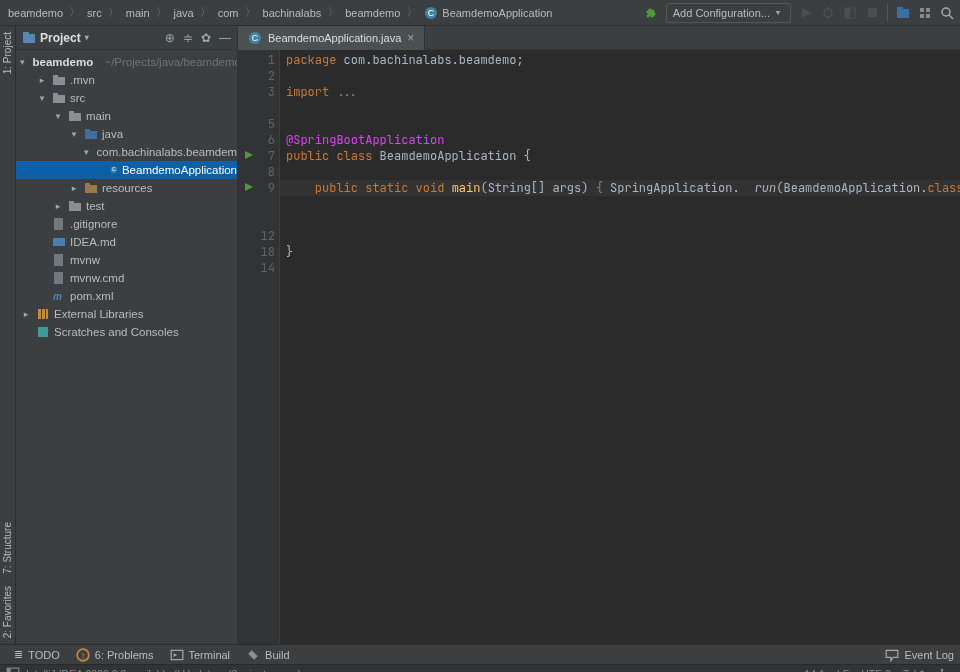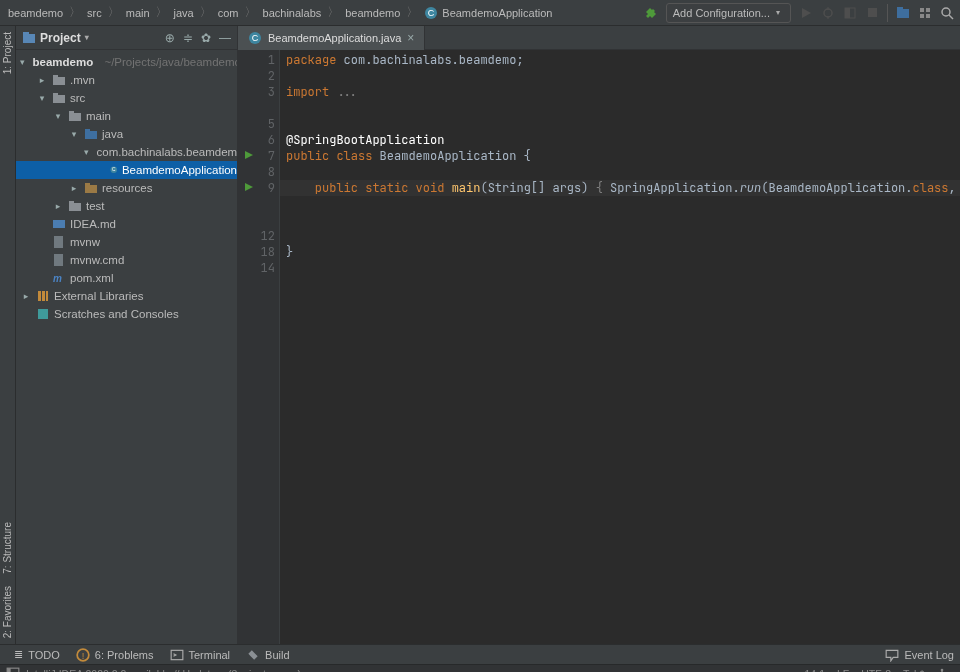--- a/index.html
+++ b/index.html
@@ -47,25 +47,25 @@
   .tab .close{ color:#9aa; font-size:12px;}
   .code-area { flex:1; display:flex; position:relative; font-family: "JetBrains Mono","Consolas",monospace; font-size:12px;}
   .gutter { width:42px; background:#313335; border-right:1px solid #3b3f41; color:#606366; text-align:right; padding-top:2px;}
   .gutter .ln { height:16px; padding-right:4px; position:relative; display:flex; justify-content:flex-end; align-items:center; gap:4px;}
   .gutter .runmark{position:absolute; right:26px; top:3px;}
   .gutter .runmark svg{width:8px;height:8px;}
   .code { flex:1; padding-top:2px;}
   .line { height:16px; white-space:pre; color:#a9b7c6; padding-left:6px;}
   .kw{color:#cc7832;}
   .pkg{color:#a9b7c6;}
-  .ann{color:#ffffff;}
+  .ann{color:#d946ef;}
   .cls{color:#a9b7c6; font-weight:normal;}
   .fn{color:#ffc66d;}
   .dim{color:#808080;}
-  .ital{font-style:italic;}
+  .ital{font-style:italic;margin-left:15px;}
   .hlrow{background:#323232;}
 
   
   .bottom { height:20px; background:#3b3f41; border-top:1px solid #2b2d2e; display:flex; align-items:center; padding:0 6px; color:#bbb; font-size:11px;}
   .bottom .btab{ display:flex; align-items:center; gap:5px; padding:0 8px; color:#bbb;}
   .bottom .bspacer{flex:1;}
   .bottom .evlog{display:flex;align-items:center;gap:5px;justify-content:center;}
 
   
   .status { height:18px; background:#313335; border-top:1px solid #27292a; display:flex; align-items:center; padding:0 6px; color:#888; font-size:10.5px;}
@@ -293,20 +293,29 @@
         </div>
       <div class="node" style="padding-left:36px;">
           <span class="arrow">▸</span>
           <span class="iconbox">
             <svg viewBox="0 0 14 14">
               <rect x="1" y="4" width="12" height="8" fill="#8a8f94"></rect>
               <rect x="1" y="2" width="5" height="3" fill="#8a8f94"></rect>
             </svg>
           </span>
           <span>test</span>
+        </div>
+      <div class="node" style="padding-left:20px;">
+          <span class="arrow"></span>
+          <span class="iconbox">
+            <svg viewBox="0 0 14 14">
+              <rect x="2" y="1" width="9" height="12" fill="#70797f"></rect>
+            </svg>
+          </span>
+          <span>.gitignore</span>
         </div>
       <div class="node" style="padding-left:20px;">
           <span class="arrow"></span>
           <span class="iconbox">
             <svg viewBox="0 0 14 14">
               <rect x="1" y="3" width="12" height="8" fill="#4b7db1"></rect>
             </svg>
           </span>
           <span>IDEA.md</span>
         </div>

